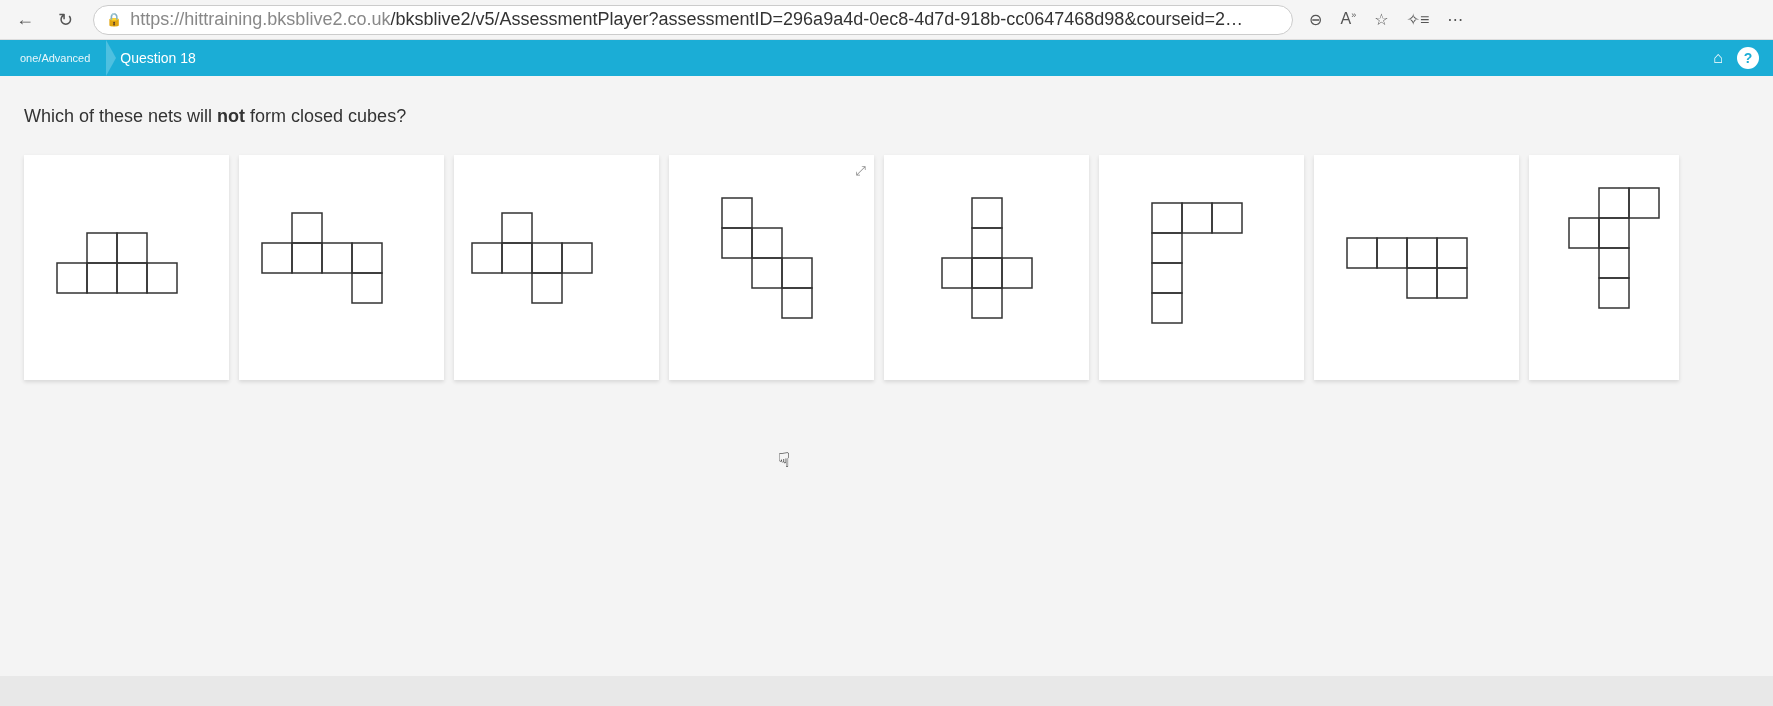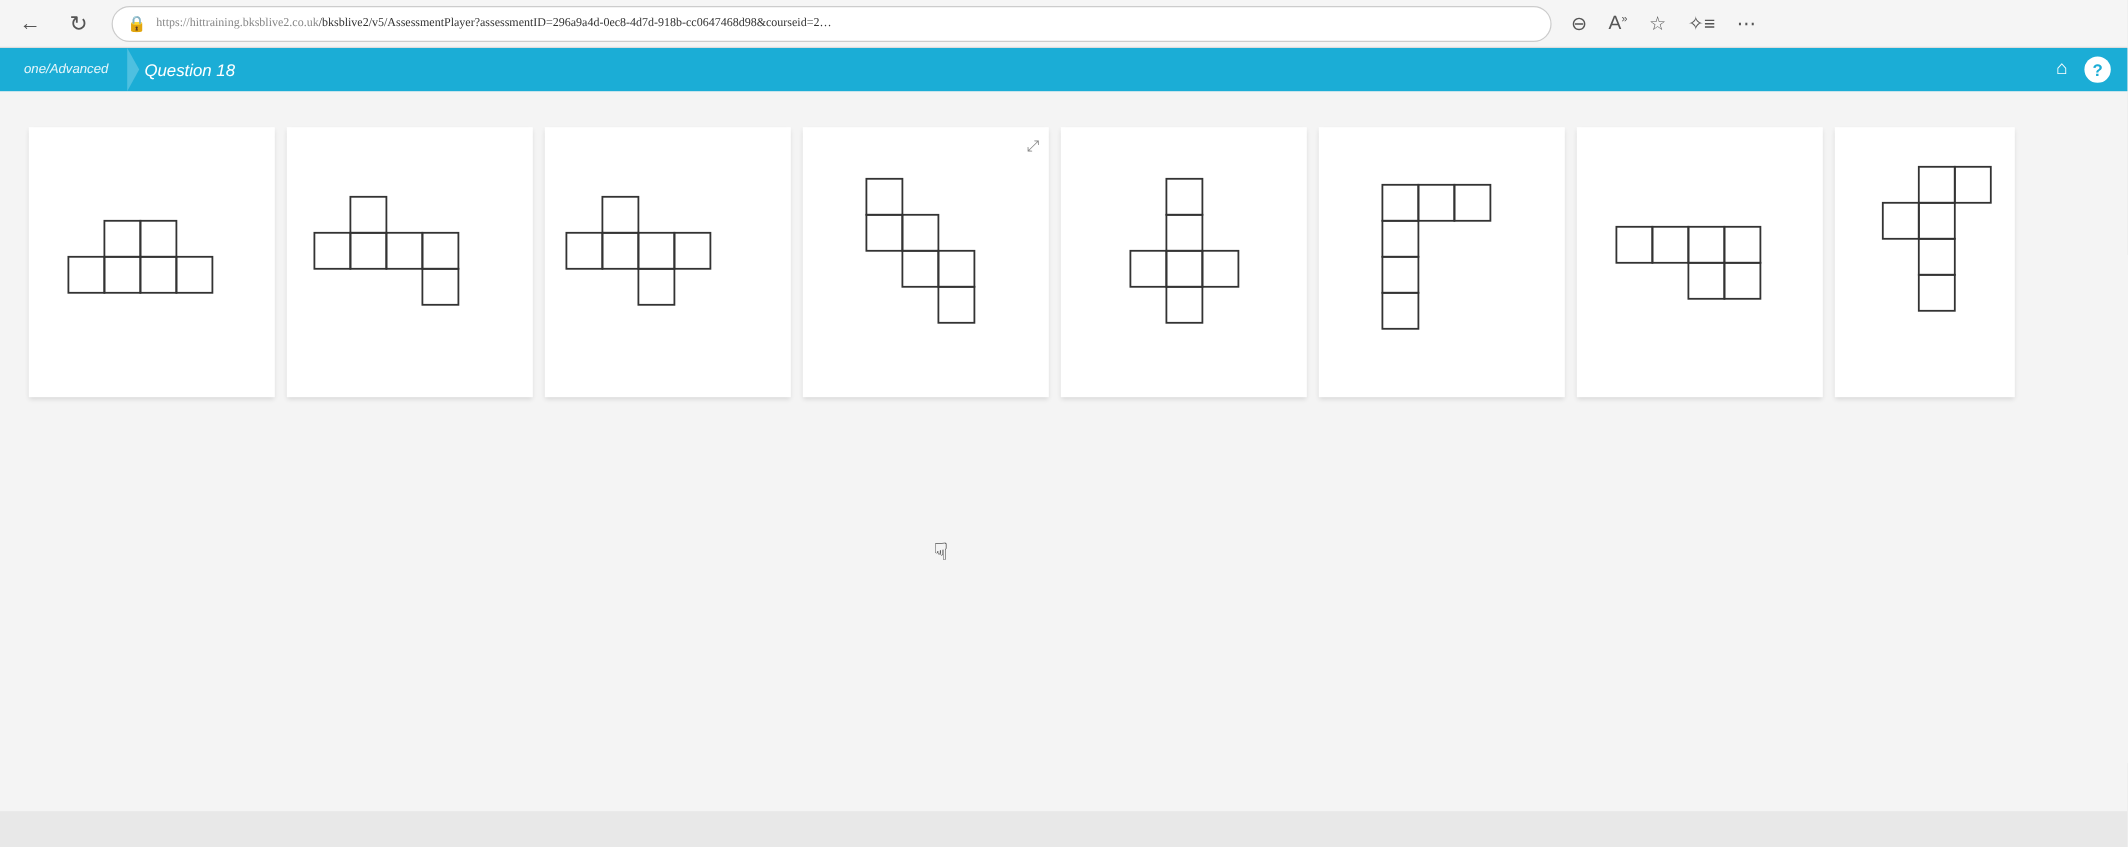--- a/index.html
+++ b/index.html
@@ -34,24 +34,23 @@
     border-radius: 18px;
     padding: 4px 12px;
     height: 30px;
     gap: 8px;
     max-width: 1200px;
   }
   .lock-icon { color: #666; font-size: 13px; }
   .url-text {
     flex: 1;
     color: #333;
-    font-size: 10px;
+    font-size: 18px;
     white-space: nowrap;
     overflow: hidden;
-    font-family: Liberation Serif, serif;
   }
   .url-text .gray { color: #888; }
   .toolbar-icons { display: flex; gap: 18px; align-items: center; color: #555; font-size: 16px; }
   .toolbar-icons span { cursor: pointer; }
 
   .breadcrumb-bar {
     height: 36px;
     background: #1badd6;
     display: flex;
     align-items: center;
@@ -59,21 +58,20 @@
     color: #fff;
     gap: 0;
     position: relative;
   }
   .crumb {
     padding: 0 16px 0 14px;
     height: 36px;
     line-height: 36px;
     font-size: 14px;
     position: relative;
-    font-style: italic;
   }
   .crumb.small { font-size: 11px; opacity: .9; padding-left: 6px; }
   .crumb:after {
     content: '';
     position: absolute;
     right: -10px;
     top: 0;
     border-left: 10px solid rgba(255,255,255,.25);
     border-top: 18px solid transparent;
     border-bottom: 18px solid transparent;
@@ -172,20 +170,23 @@
 <div class="breadcrumb-bar">
   <div class="crumb small">one/Advanced</div>
   <div class="crumb last">Question 18</div>
   <div class="bar-right">
     <span class="home-icon">⌂</span>
     <span class="help-circle">?</span>
   </div>
 </div>
 
 <div class="content">
+  <div class="question">
+    <span>Which of these nets will </span><b>not</b><span> form closed cubes?</span>
+  </div>
 
   <div class="options">
 
     <div class="option-card">
       <svg class="net-svg" width="170" height="90">
 
         <rect x="45" y="10" width="30" height="30"></rect>
         <rect x="75" y="10" width="30" height="30"></rect>
 
         <rect x="15" y="40" width="30" height="30"></rect>

